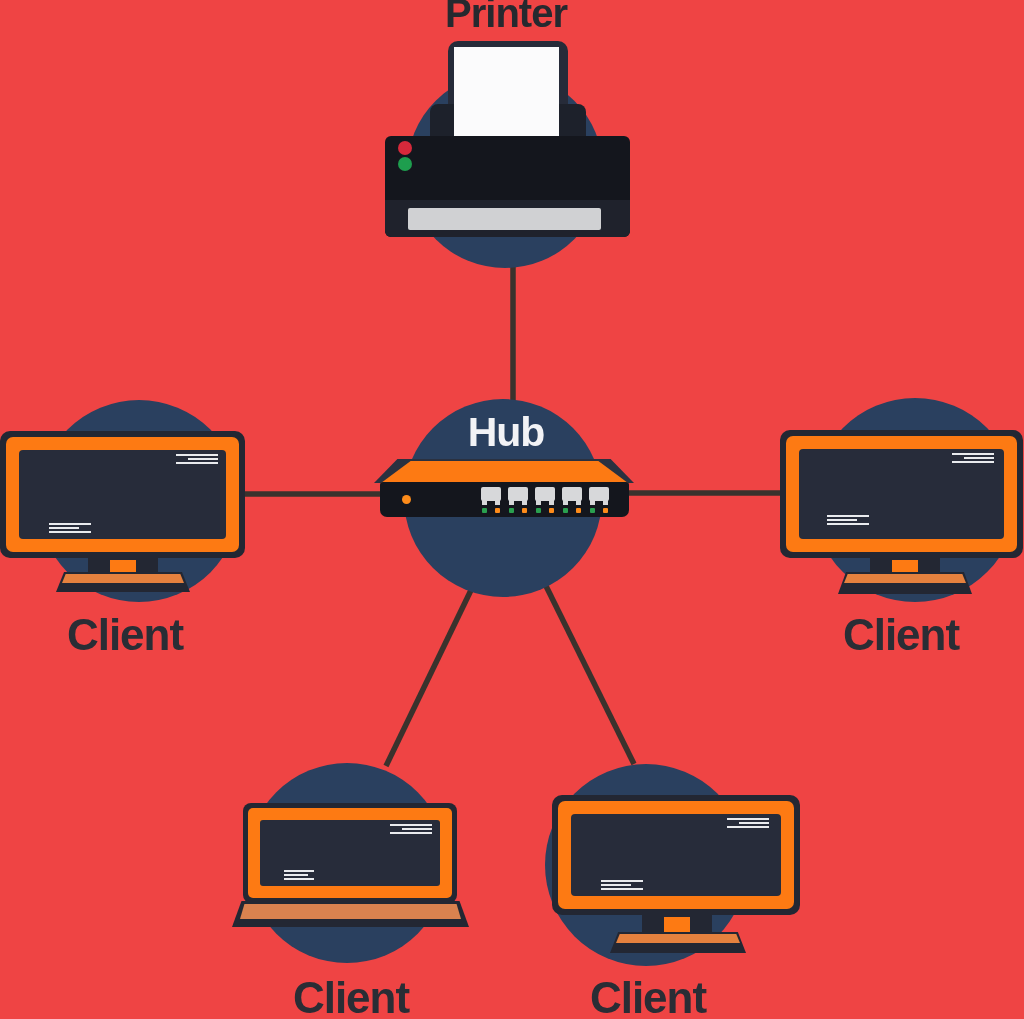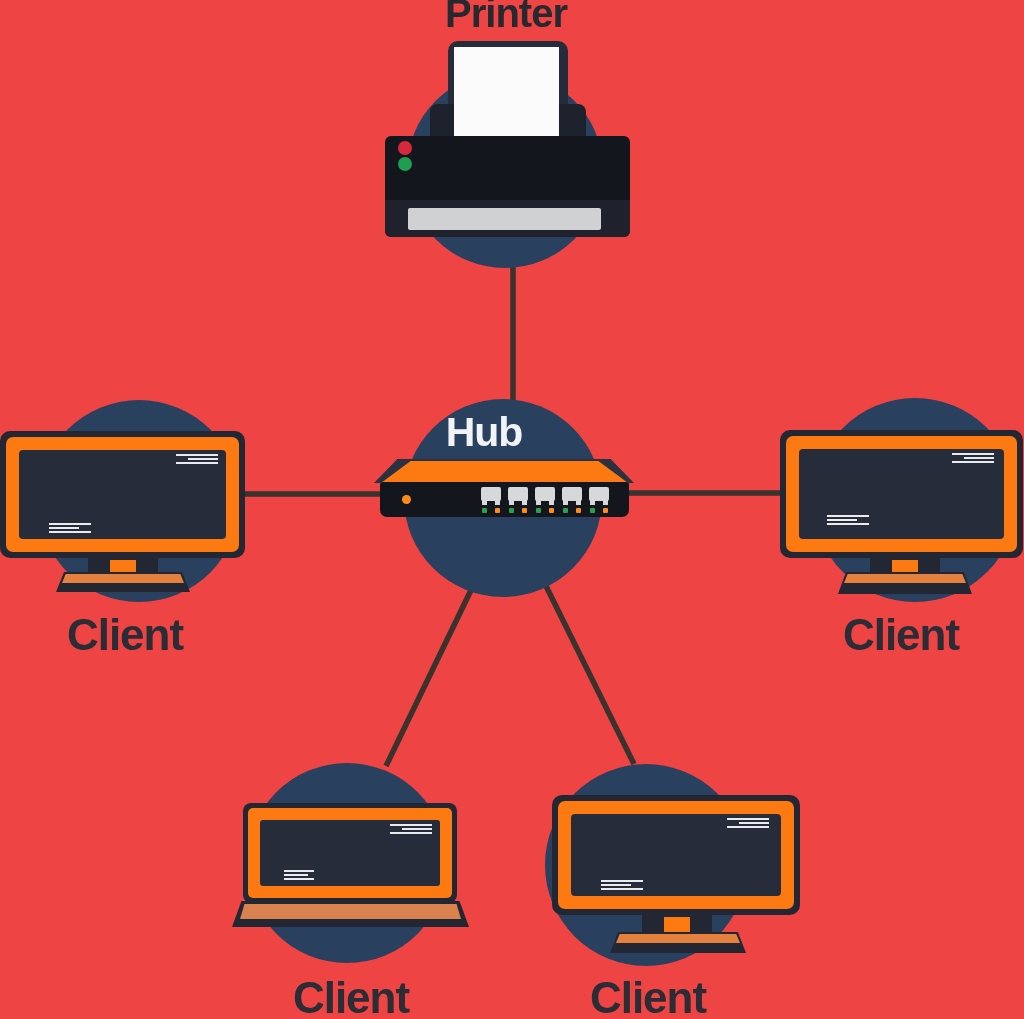--- a/index.html
+++ b/index.html
@@ -104,21 +104,21 @@
     <div class="abs printer-shoulders" style="left:430px;top:104px;width:156px;height:40px;"></div>
     <div class="abs printer-paper" style="left:454px;top:47px;width:105px;height:89px;"></div>
     <div class="abs printer-body" style="left:385px;top:136px;width:245px;height:101px;">
       <div class="printer-body-lower"></div>
     </div>
     <div class="led led-red" style="left:398px;top:141px;width:14px;height:14px;"></div>
     <div class="led led-green" style="left:398px;top:157px;width:14px;height:14px;"></div>
     <div class="abs printer-tray" style="left:408px;top:208px;width:193px;height:22px;"></div>
   </div>
 
-  <div class="node-label label-hub abs" style="left:484px;top:412px;">Hub</div>
+  <div class="node-label label-hub abs" style="left:506px;top:412px;">Hub</div>
   <div>
     <div class="abs hub-top-back" style="left:374px;top:459px;width:260px;height:24px;"></div>
     <div class="abs hub-top" style="left:381px;top:461px;width:247px;height:22px;"></div>
     <div class="abs hub-body" style="left:380px;top:482px;width:249px;height:35px;">
       <div class="hub-led"></div>
       <div class="hub-ports">
         <div class="port-unit">
           <div class="port-plug"></div>
           <div class="port-dots">
               <span class="dot dot-green"></span>

